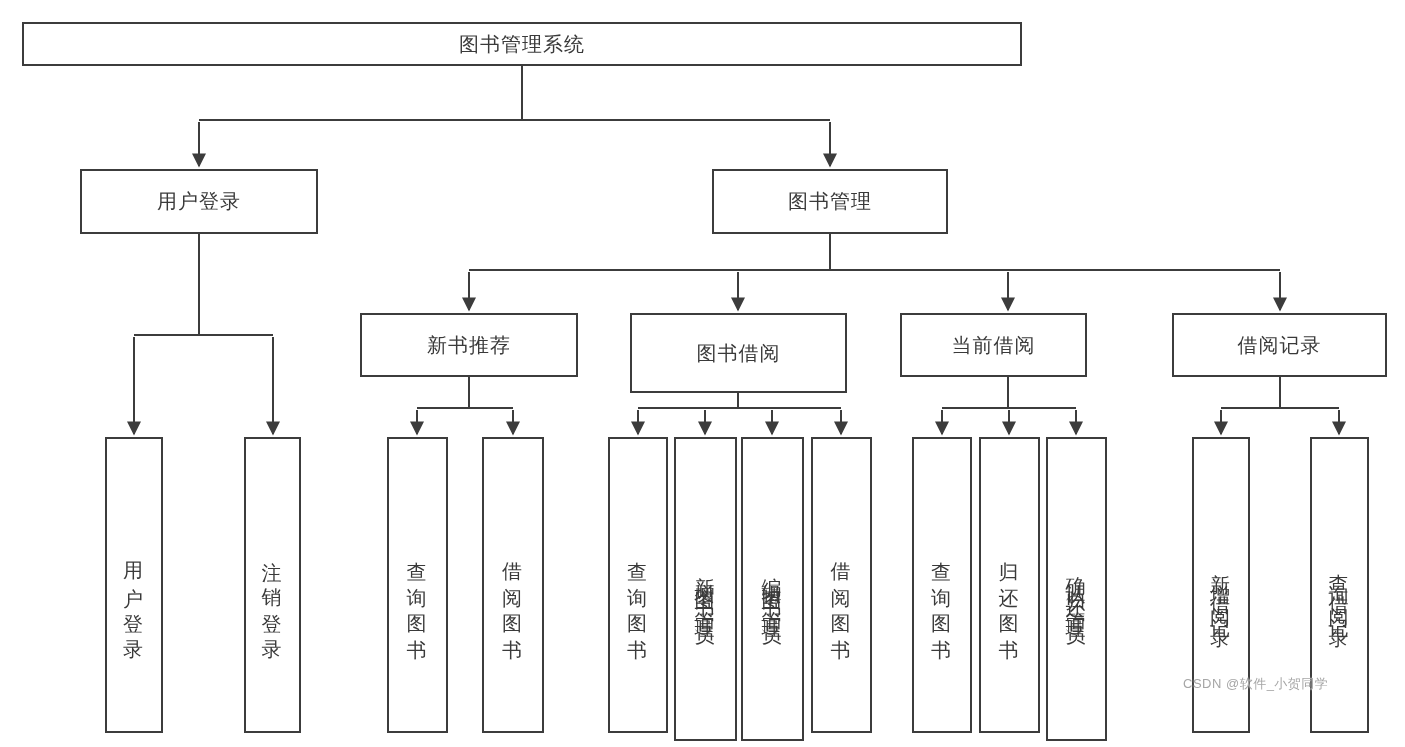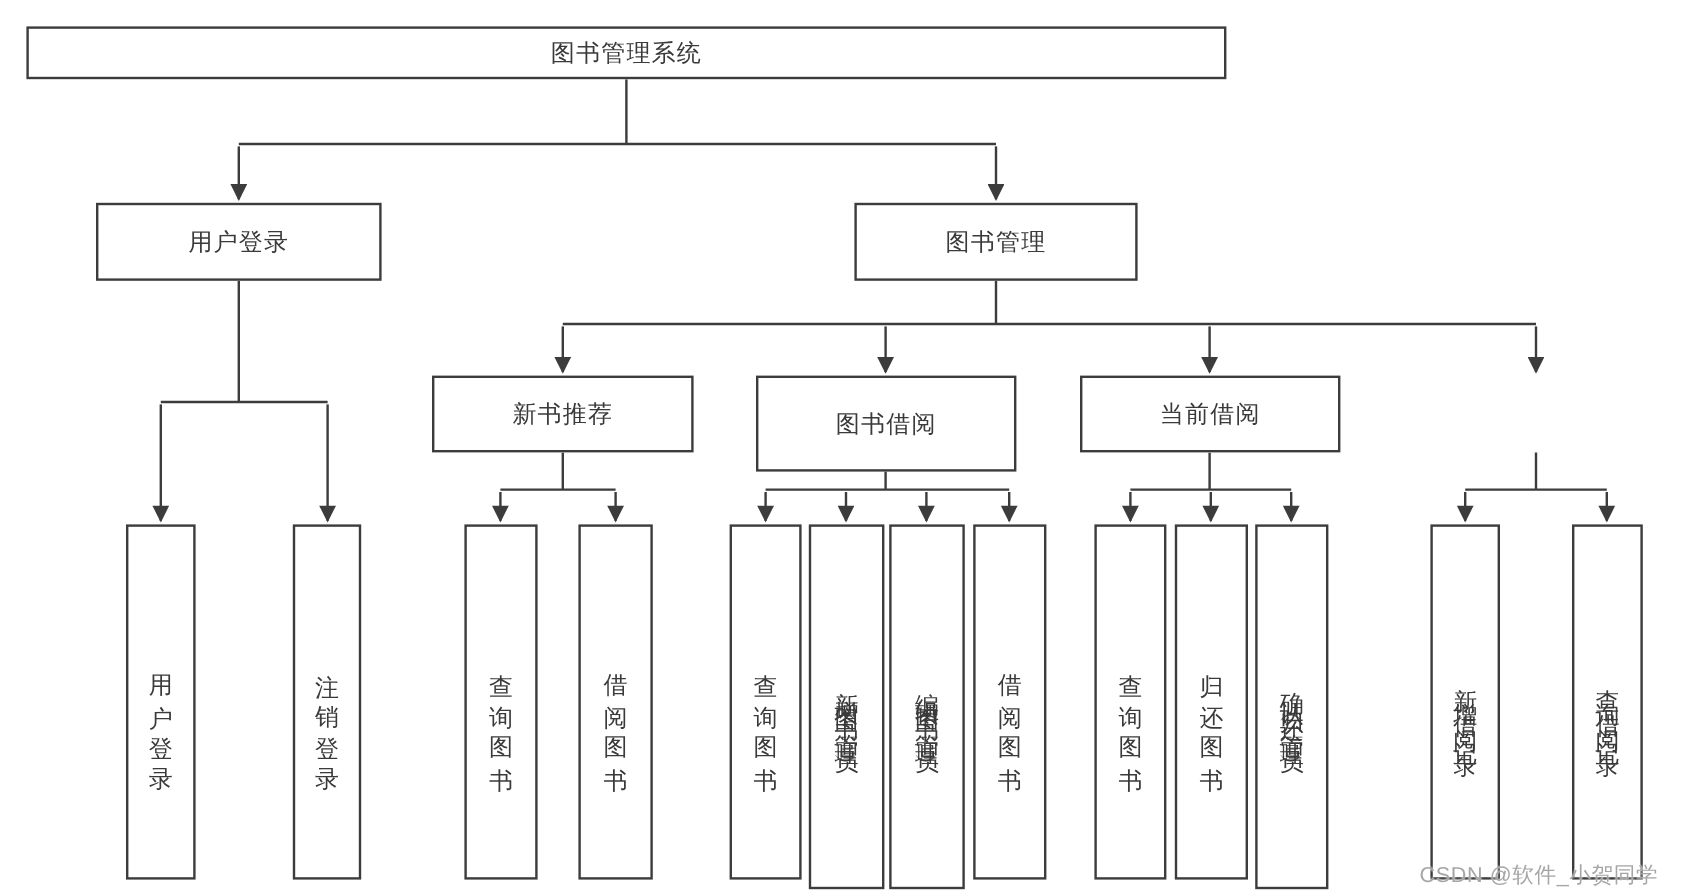--- a/index.html
+++ b/index.html
@@ -37,22 +37,22 @@
     writing-mode:vertical-rl;
     text-orientation:mixed;
     white-space:nowrap;
     letter-spacing:0;
   }
   .node.v.ls4{letter-spacing:26px;padding-inline-start:26px;}
   .node.v.ls6{letter-spacing:11px;padding-inline-start:11px;}
   .node.v.ls9{letter-spacing:7px;padding-inline-start:7px;}
   .watermark{
     position:absolute;
-    left:1183px;top:717px;
-    font-size:18px;
+    left:1183px;top:675px;
+    font-size:13px;
     letter-spacing:0.5px;
     color:var(--wm);
     white-space:nowrap;
     z-index:5;
     text-shadow:0 0 2px #fff;
   }
 </style>
 </head>
 <body>
 
@@ -96,21 +96,22 @@
     </g>
   </svg>
 
   <div class="node h" style="left:22px;top:22px;width:1000px;height:44px;">图书管理系统</div>
 
   <div class="node h" style="left:80px;top:169px;width:238px;height:65px;">用户登录</div>
   <div class="node h" style="left:360px;top:313px;width:218px;height:64px;">新书推荐</div>
 
   <div class="node h" style="left:712px;top:169px;width:236px;height:65px;">图书管理</div>
   <div class="node h" style="left:630px;top:313px;width:217px;height:80px;">图书借阅</div>
-  <div class="node h" style="left:900px;top:313px;width:217px;height:64px;">当前借阅</div>
+  <div class="node h" style="left:900px;top:313px;width:187px;height:64px;">当前借阅</div>
+  <div class="node h" style="left:1172px;top:313px;width:215px;height:64px;">借阅记录</div>
 
   <div class="node v ls4" style="left:105px;top:437px;width:58px;height:296px;">用户登录</div>
   <div class="node v ls4" style="left:244px;top:437px;width:57px;height:296px;">注销登录</div>
 
   <div class="node v ls4" style="left:387px;top:437px;width:61px;height:296px;">查询图书</div>
   <div class="node v ls4" style="left:482px;top:437px;width:62px;height:296px;">借阅图书</div>
 
   <div class="node v ls4" style="left:608px;top:437px;width:60px;height:296px;">查询图书</div>
   <div class="node v ls9" style="left:674px;top:437px;width:63px;height:304px;">新增图书（管理员）</div>
   <div class="node v ls9" style="left:741px;top:437px;width:63px;height:304px;">编辑图书（管理员）</div>

